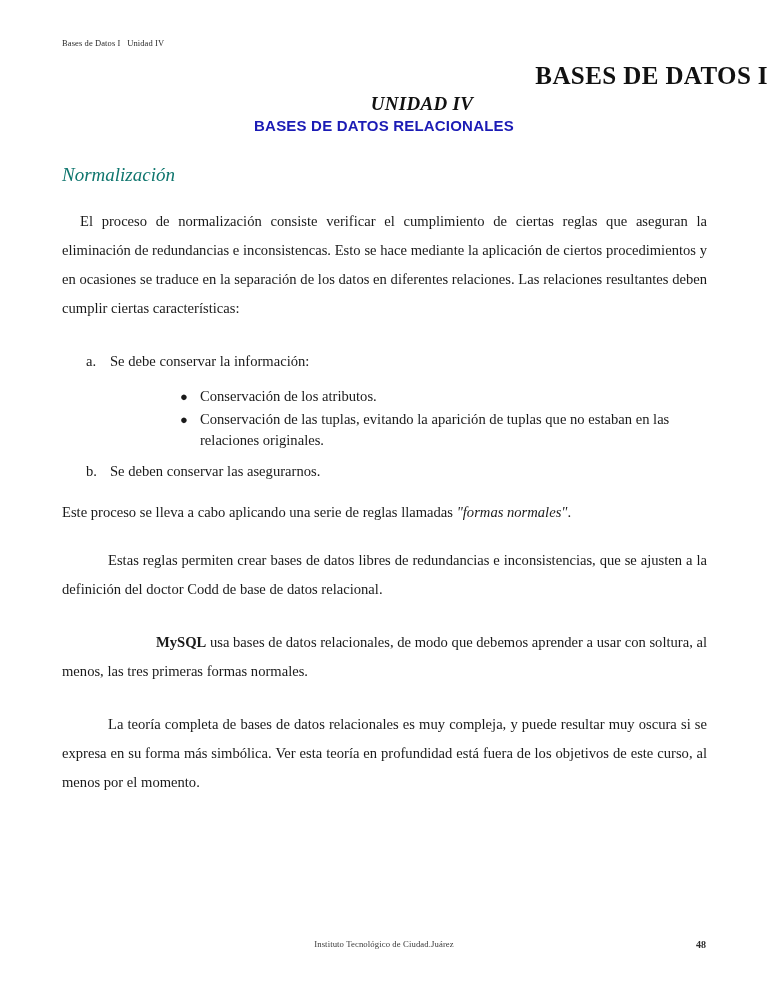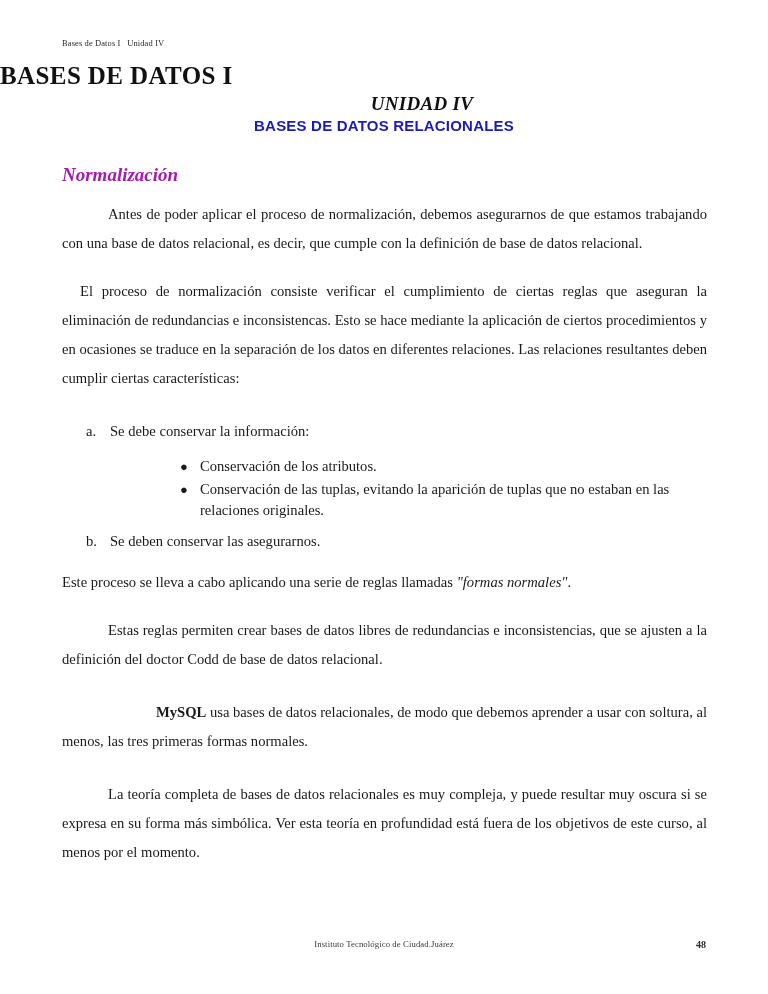--- a/index.html
+++ b/index.html
@@ -32,21 +32,21 @@
     letter-spacing: 0.1px;
     white-space: pre;
   }
 
   
   .doc-title {
     position: absolute;
     top: 62px;
     left: 0;
     width: 768px;
-    text-align: left;
+    text-align: right;
     font-size: 25px;
     font-weight: bold;
     letter-spacing: 0.4px;
     color: #111111;
   }
   .doc-subtitle {
     position: absolute;
     top: 93px;
     left: 0;
     width: 768px;
@@ -68,23 +68,23 @@
     font-size: 15px;
     font-weight: bold;
     color: #1b1bb5;
     letter-spacing: 0.2px;
   }
   .heading-normalizacion {
     position: absolute;
     top: 164px;
     left: 62px;
     font-size: 19px;
-    font-weight: bold;
+    font-weight: normal;
     font-style: italic;
-    color: #a21caf;
+    color: #0f766e;
   }
 
   
   .content {
     position: absolute;
     top: 200px;
     left: 62px;
     width: 645px;
   }
   p.para {
@@ -189,21 +189,20 @@
   <div class="doc-title">BASES DE DATOS I</div>
 
   <div class="doc-subtitle">UNIDAD IV</div>
 
   <div class="doc-section-title">BASES DE DATOS RELACIONALES</div>
 
   <div class="heading-normalizacion">Normalización</div>
 
   <div class="content">
 
-    <p class="para indent">Antes de poder aplicar el proceso de normalización, debemos asegurarnos de que estamos trabajando con una base de datos relacional, es decir, que cumple con la definición de base de datos relacional.</p>
 
     <div class="spacer-10"></div>
 
     <p class="para indent-small">El proceso de normalización consiste verificar el cumplimiento de ciertas reglas que aseguran la eliminación de redundancias e inconsistencas. Esto se hace mediante la aplicación de ciertos procedimientos y en ocasiones se traduce en la separación de los datos en diferentes relaciones. Las relaciones resultantes deben cumplir ciertas características:</p>
 
     <div class="spacer-14"></div>
 
     <ol class="alpha-list">
       <li>
         <span class="marker">a.</span>

